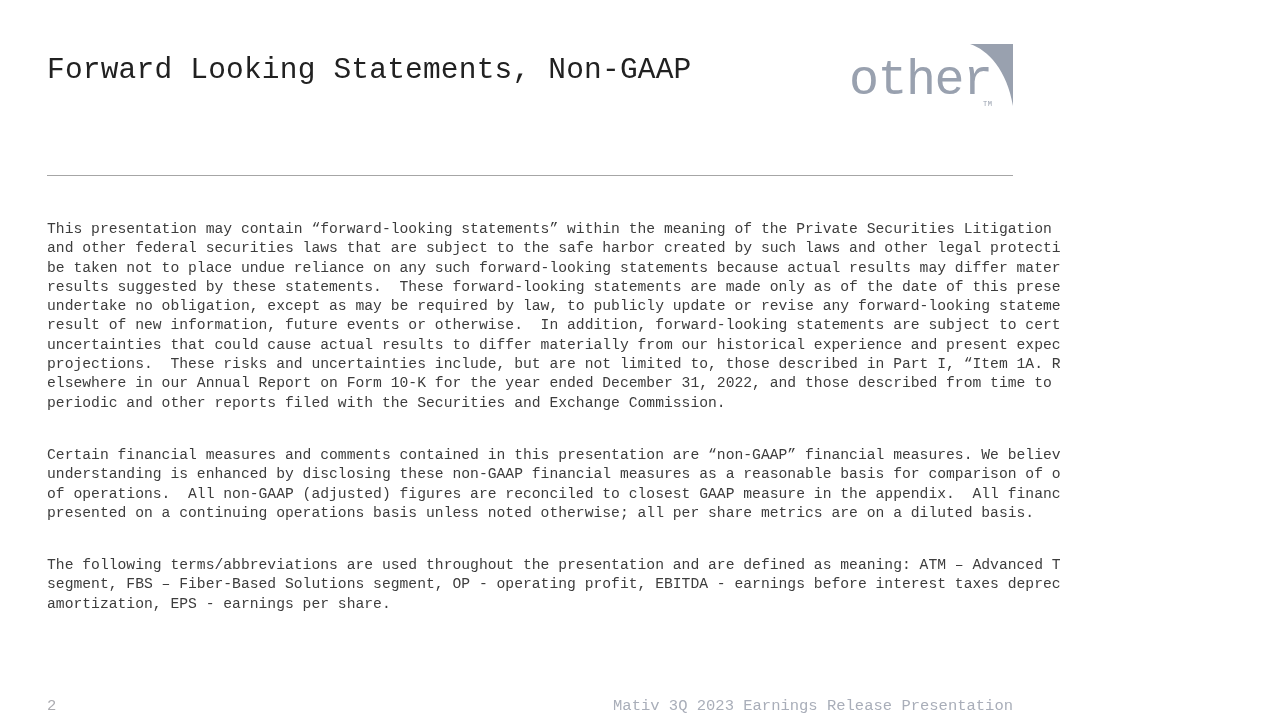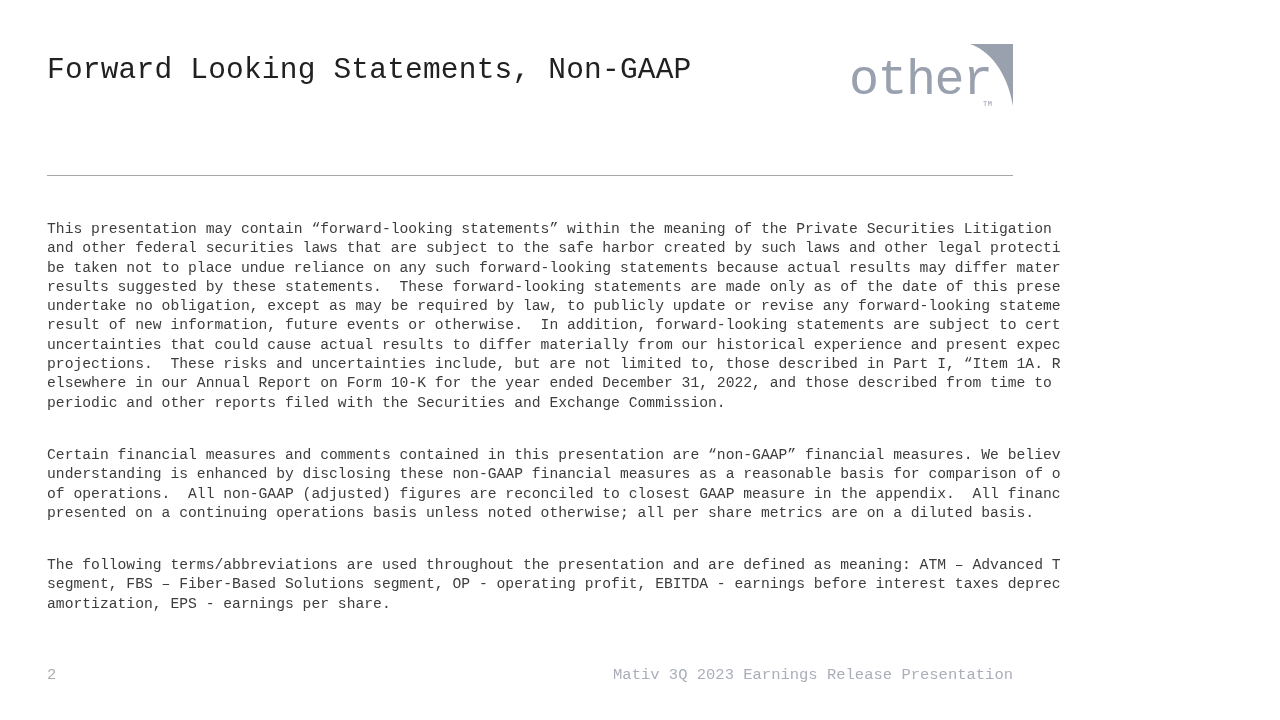--- a/index.html
+++ b/index.html
@@ -89,21 +89,21 @@
     left: 47px;
     right: 47px;
     top: 666px;
     display: flex;
     justify-content: space-between;
     align-items: baseline;
     font-size: 15.5px;
     color: #a9aeb9;
   }
   .page-number { color: #ababb0; }
-  .footer-text { color: #a9aeb9; }
+  .footer-text { color: #a9aeb9; margin-top: 31px; }
 </style>
 </head>
 <body>
 
 <div class="slide">
 
   <div class="title">
     <div>Forward Looking Statements, Non-GAAP</div>
   </div>
 

